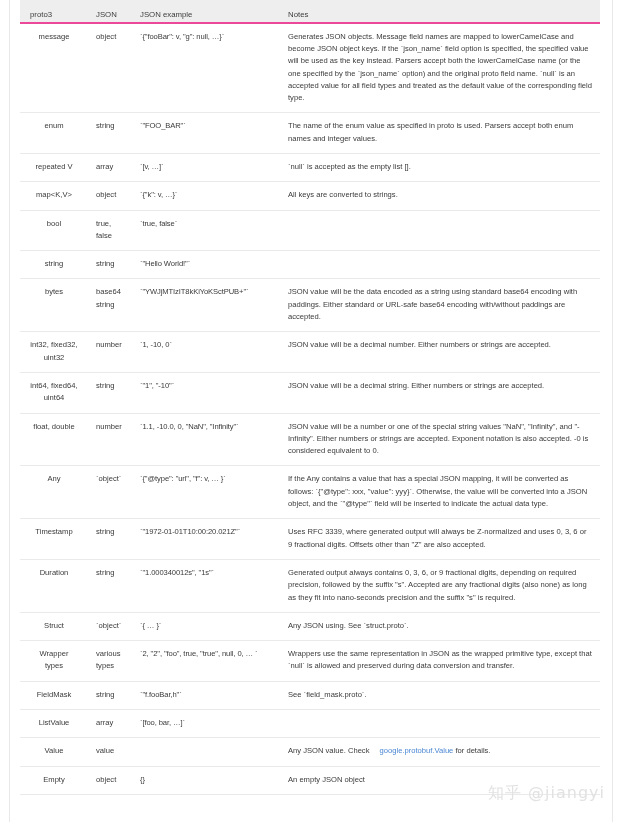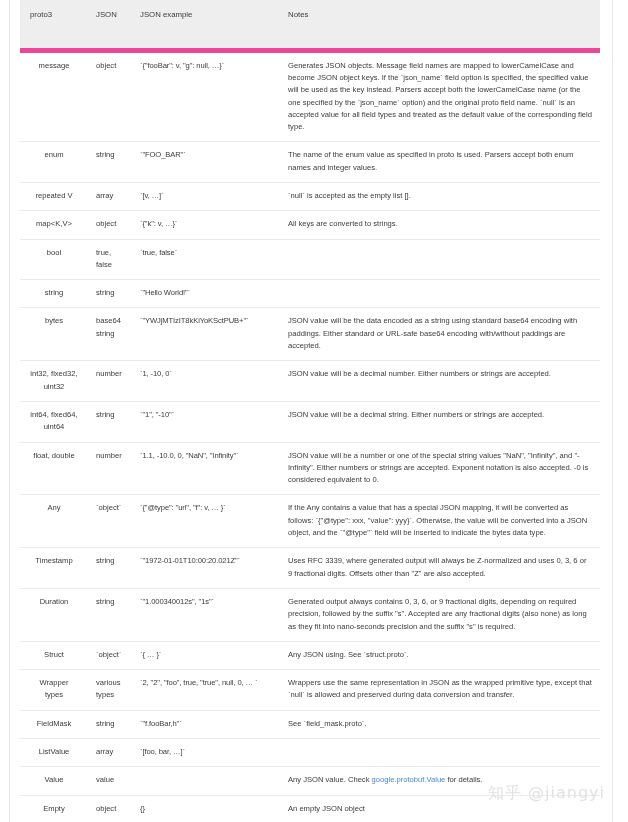--- a/index.html
+++ b/index.html
@@ -61,23 +61,23 @@
   table.proto-table col.c-json    { width: 44px; }
   table.proto-table col.c-example { width: 148px; }
   table.proto-table col.c-notes   { width: 322px; }
 
   table.proto-table thead th {
     background: #eeeeee;
     text-align: left;
     font-weight: normal;
     color: #3c3c3c;
     font-size: 7.8px;
-    padding: 9px 8px 26px 10px;
+    padding: 9px 8px 0 10px;
     vertical-align: middle;
-    border-bottom: 5px solid #ec4899;
+    border-bottom: 2px solid #ec4899;
   }
 
   table.proto-table tbody td {
     padding: 7px 8px 8px 10px;
     vertical-align: top;
     border-bottom: 1px solid #eaeaea;
     color: #3a3a3a;
     word-wrap: break-word;
     overflow-wrap: break-word;
   }
@@ -87,20 +87,21 @@
   }
 
   .col-proto3 { color: #3a3a3a; text-align: center; }
   .col-json   { color: #3a3a3a; }
   .col-example{ color: #3a3a3a; letter-spacing: -0.1px; }
   .col-notes  { color: #3a3a3a; }
 
   a.inline-link {
     color: #4a87d3;
     text-decoration: none;
+    margin-left: 8px;
   }
 
   .watermark {
     position: absolute;
     left: 488px;
     top: 783px;
     font-size: 16px;
     color: #e2e2e2;
     letter-spacing: 1px;
     font-family: "DejaVu Sans", sans-serif;
@@ -191,21 +192,21 @@
           <tr>
             <td class="col-proto3">float, double</td>
             <td class="col-json">number</td>
             <td class="col-example">`1.1, -10.0, 0, "NaN", "Infinity"`</td>
             <td class="col-notes">JSON value will be a number or one of the special string values "NaN", "Infinity", and "-Infinity". Either numbers or strings are accepted. Exponent notation is also accepted. -0 is considered equivalent to 0.</td>
           </tr>
           <tr>
             <td class="col-proto3">Any</td>
             <td class="col-json">`object`</td>
             <td class="col-example">`{"@type": "url", "f": v, … }`</td>
-            <td class="col-notes">If the Any contains a value that has a special JSON mapping, it will be converted as follows: `{"@type": xxx, "value": yyy}`. Otherwise, the value will be converted into a JSON object, and the `"@type"` field will be inserted to indicate the bytes data type.</td>
+            <td class="col-notes">If the Any contains a value that has a special JSON mapping, it will be converted as follows: `{"@type": xxx, "value": yyy}`. Otherwise, the value will be converted into a JSON object, and the `"@type"` field will be inserted to indicate the actual data type.</td>
           </tr>
           <tr>
             <td class="col-proto3">Timestamp</td>
             <td class="col-json">string</td>
             <td class="col-example">`"1972-01-01T10:00:20.021Z"`</td>
             <td class="col-notes">Uses RFC 3339, where generated output will always be Z-normalized and uses 0, 3, 6 or 9 fractional digits. Offsets other than "Z" are also accepted.</td>
           </tr>
           <tr>
             <td class="col-proto3">Duration</td>
             <td class="col-json">string</td>

